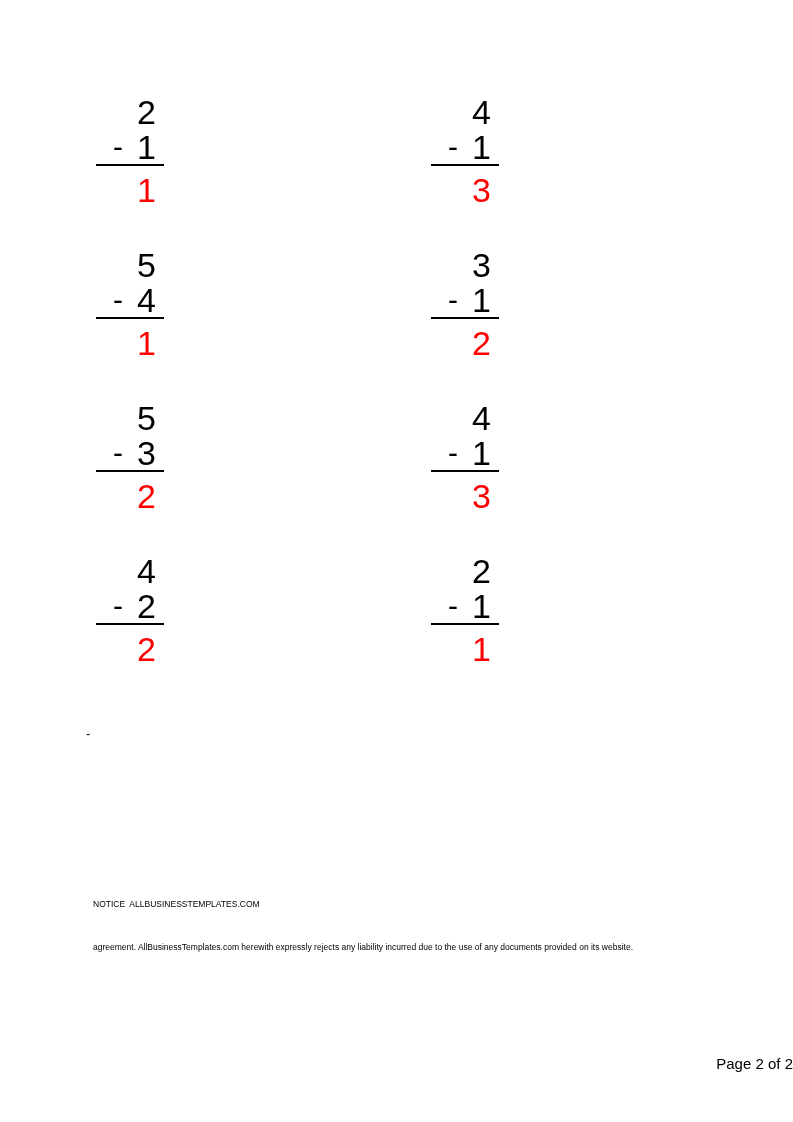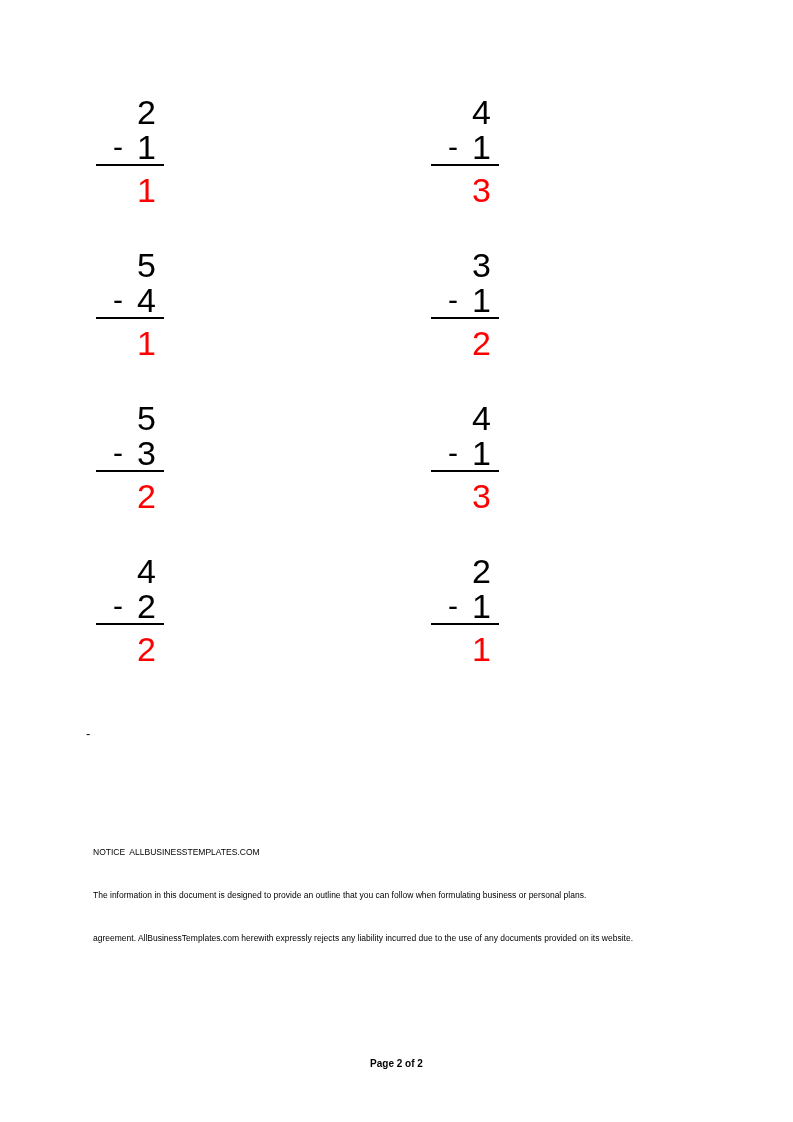--- a/index.html
+++ b/index.html
@@ -59,37 +59,36 @@
     position: absolute;
     left: 86px;
     top: 726px;
     font-size: 13px;
     line-height: 15px;
     color: #000000;
   }
   .notice {
     position: absolute;
     left: 93px;
-    top: 816px;
+    top: 868px;
     font-size: 8.5px;
     line-height: 14.4px;
     color: #000000;
     white-space: pre;
     letter-spacing: 0px;
   }
   .page-footer {
     position: absolute;
     left: 0;
     right: 0;
     top: 1057px;
-    text-align: center;
-    font-size: 10px;
+    text-align: right;
+    font-size: 15px;
     line-height: 14px;
     color: #000000;
-    font-weight: bold;
   }
 </style>
 </head>
 <body>
 
 <div class="page">
 
   <div class="problems-grid">
 
     <div class="problem">
@@ -163,19 +162,18 @@
       </div>
       <div class="answer-row" style="color: rgb(255, 0, 0);">1</div>
     </div>
 
   </div>
 
   <div class="stray-dash">-</div>
 
   <div class="notice">
     <div>NOTICE  ALLBUSINESSTEMPLATES.COM</div>
-    <div>The information in this document is designed to provide an outline that you can follow when formulating business or personal plans.</div>
     <div>agreement. AllBusinessTemplates.com herewith expressly rejects any liability incurred due to the use of any documents provided on its website.</div>
   </div>
 
   <div class="page-footer">Page 2 of 2</div>
 
 </div>
 
 </body></html>

